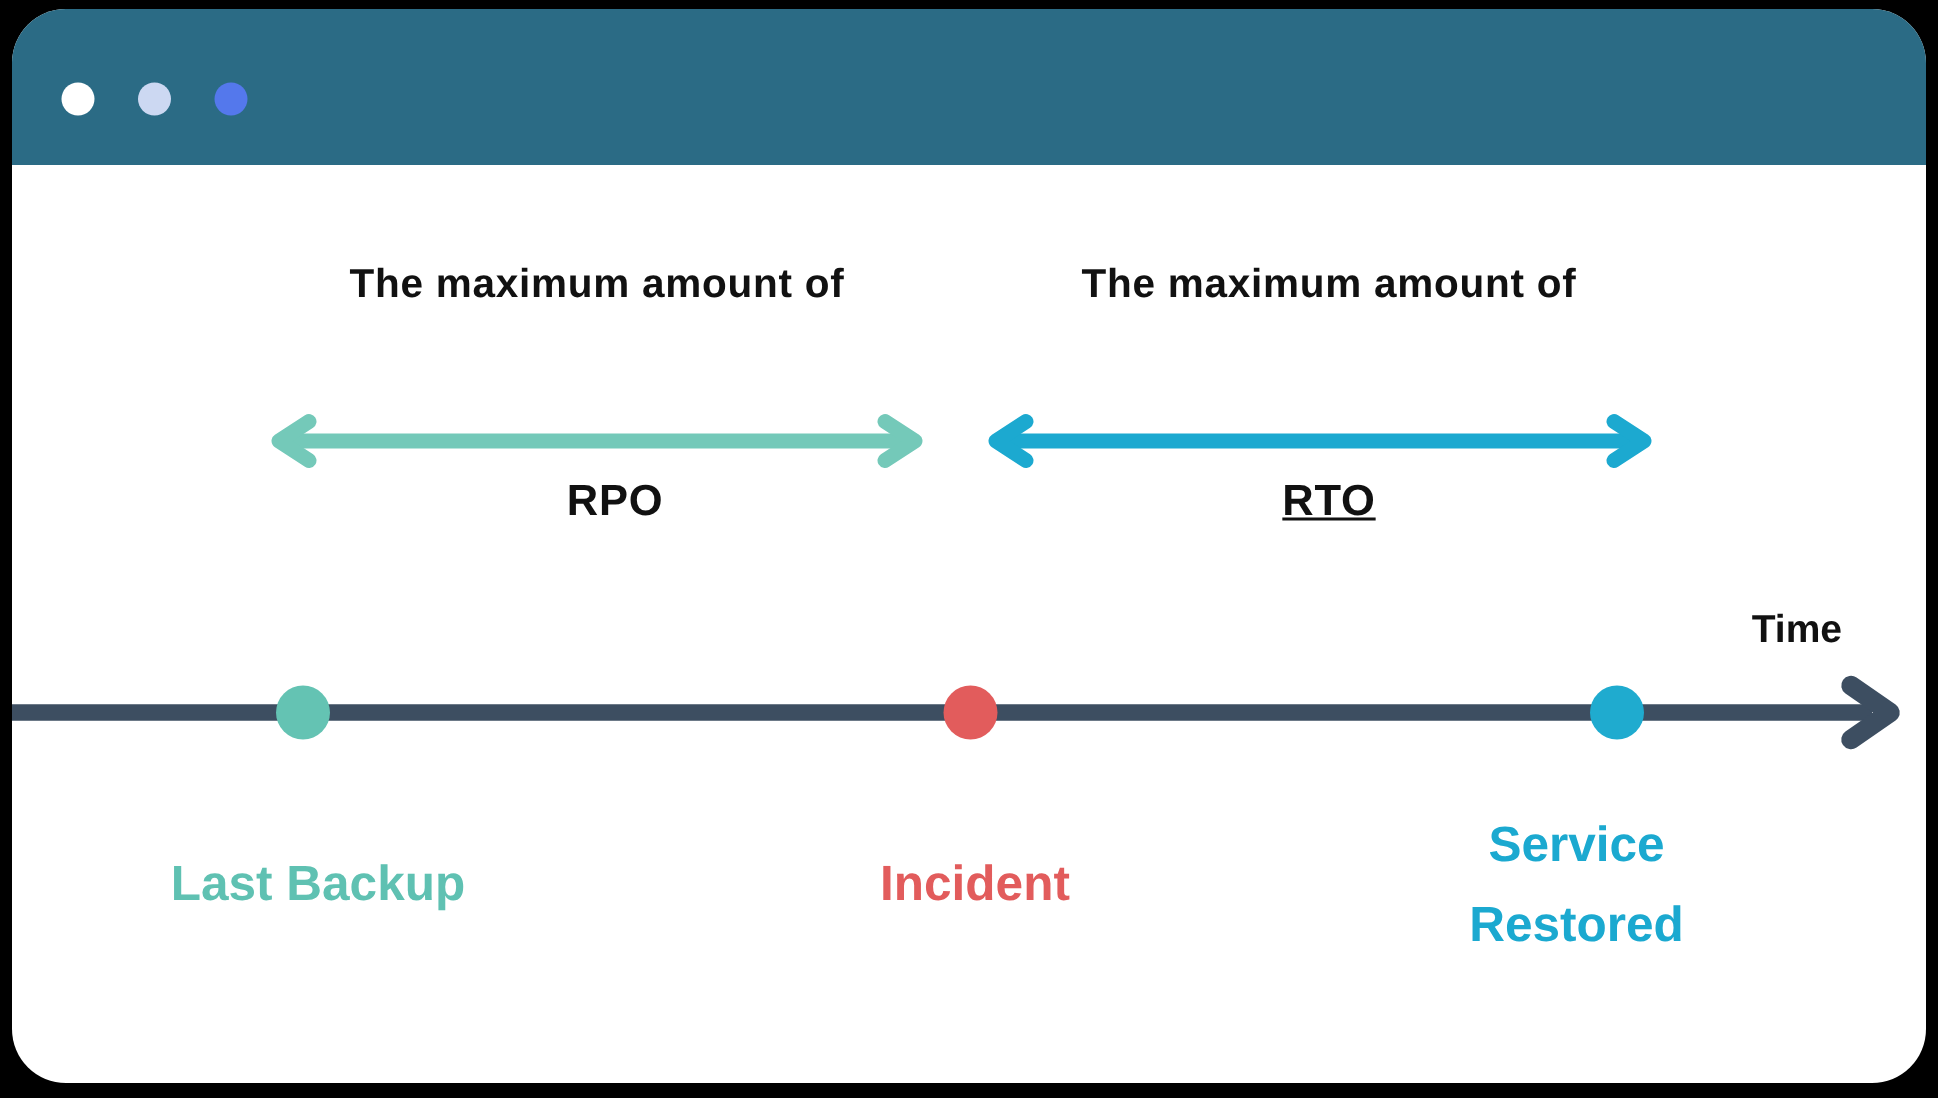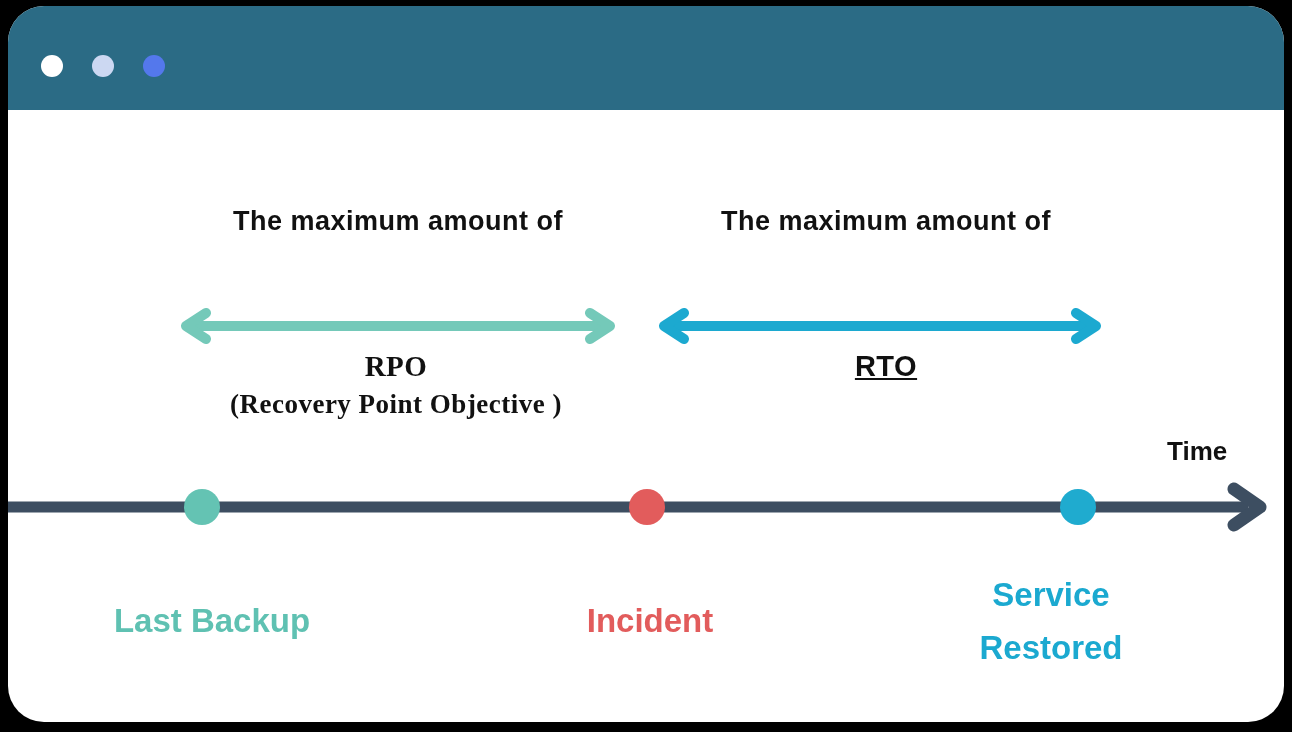--- a/index.html
+++ b/index.html
@@ -26,21 +26,21 @@
   .dot {
     position: absolute;
     top: 49px;
     width: 22px; height: 22px;
     border-radius: 50%;
   }
   .dot1 { left: 33px;  background: #ffffff; }
   .dot2 { left: 84px;  background: #ccd8f2; }
   .dot3 { left: 135px; background: #5478ec; }
 
-  .content { position: absolute; left: 0; top: 104px; right: 0; bottom: 0; margin-top: 32px; }
+  .content { position: absolute; left: 0; top: 104px; right: 0; bottom: 0; }
 
   .heading {
     position: absolute;
     width: 520px;
     text-align: center;
     font-weight: bold;
     color: #111111;
     font-size: 27px;
     line-height: 34px;
     letter-spacing: 0.5px;
@@ -65,28 +65,29 @@
     position: absolute;
     width: 520px;
     top: 206px;
     text-align: center;
     font-weight: bold;
     color: #111111;
     font-size: 27px;
     line-height: 37px;
     letter-spacing: 0.5px;
   }
-  .objective-left  { left: 128px; font-family: Liberation Serif, serif; }
+  .objective-left  { left: 142px; }
   .objective-right { left: 618px; text-decoration: underline; }
   .objective .acronym { font-size: 29px; }
 
   .time-label {
     position: absolute;
-    left: 1159px; top: 294px;
+    left: 1110px; top: 294px;
     width: 110px;
+    text-align: right;
     font-weight: bold;
     font-size: 26px;
     color: #111111;
   }
 
   .timeline-svg { position: absolute; left: 0; top: 336px; }
 
   .event-label {
     position: absolute;
     text-align: center;
@@ -126,21 +127,20 @@
     </svg>
 
     <svg class="arrow-svg arrow-right" width="448" height="38" viewBox="0 0 448 38">
       <path d="M14 19 L434 19" fill="none" stroke-width="10" stroke-linecap="round" stroke="#1ca9d0"></path>
       <path d="M28 6 L8 19 L28 32" fill="none" stroke-width="10" stroke-linecap="round" stroke-linejoin="round" stroke="#1ca9d0"></path>
       <path d="M420 6 L440 19 L420 32" fill="none" stroke-width="10" stroke-linecap="round" stroke-linejoin="round" stroke="#1ca9d0"></path>
     </svg>
 
     <div class="objective objective-left">
       <span class="acronym">RPO</span><br>
-      <span>(Recovery Point Objective )</span>
     </div>
 
     <div class="objective objective-right">
       <span class="acronym">RTO</span><br>
     </div>
 
     <div class="time-label">Time</div>
 
     <svg class="timeline-svg" width="1276" height="70" viewBox="0 0 1276 70">
       <path d="M0 29 L1240 29" fill="none" stroke-width="11" stroke="#3d4e61"></path>

